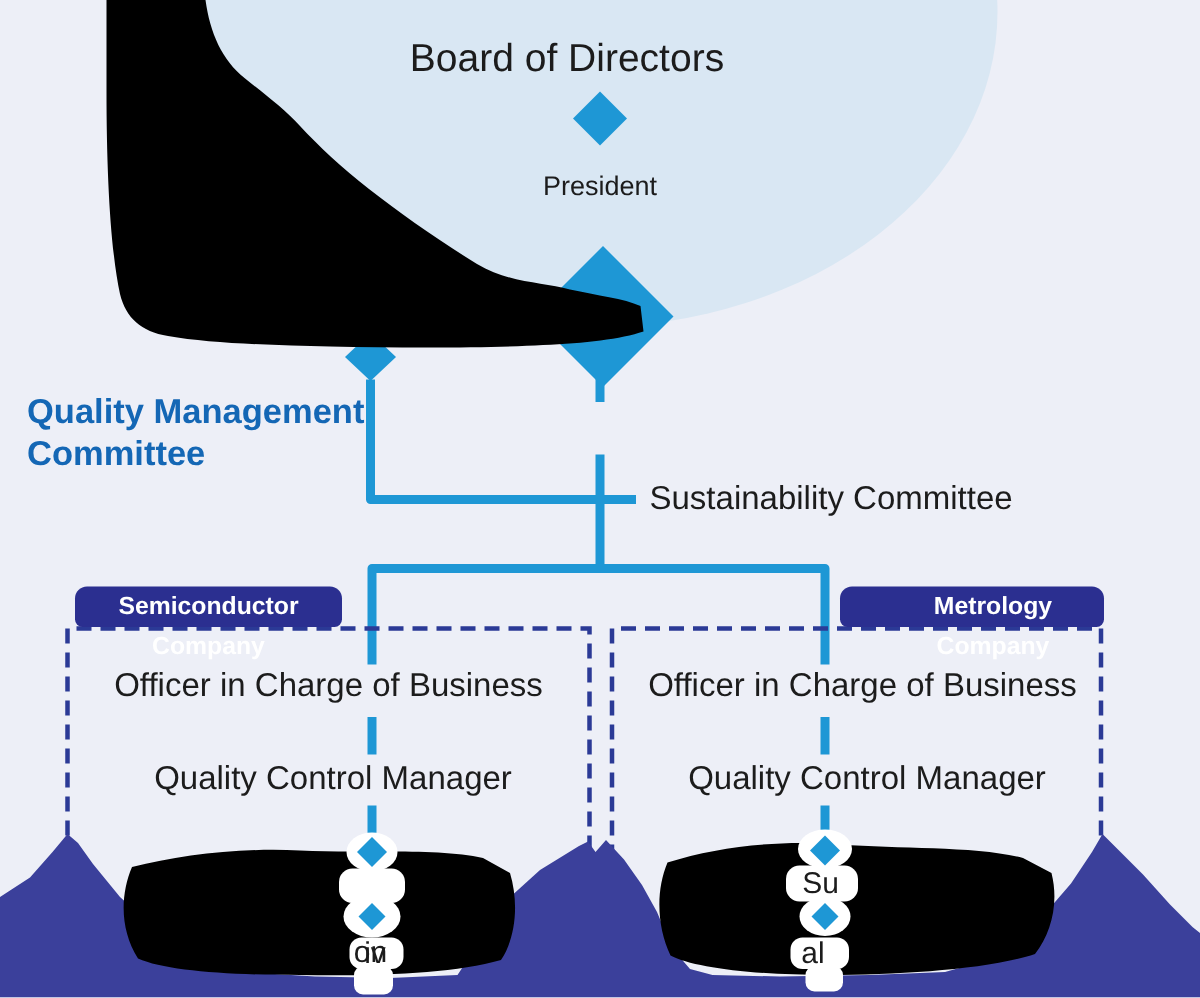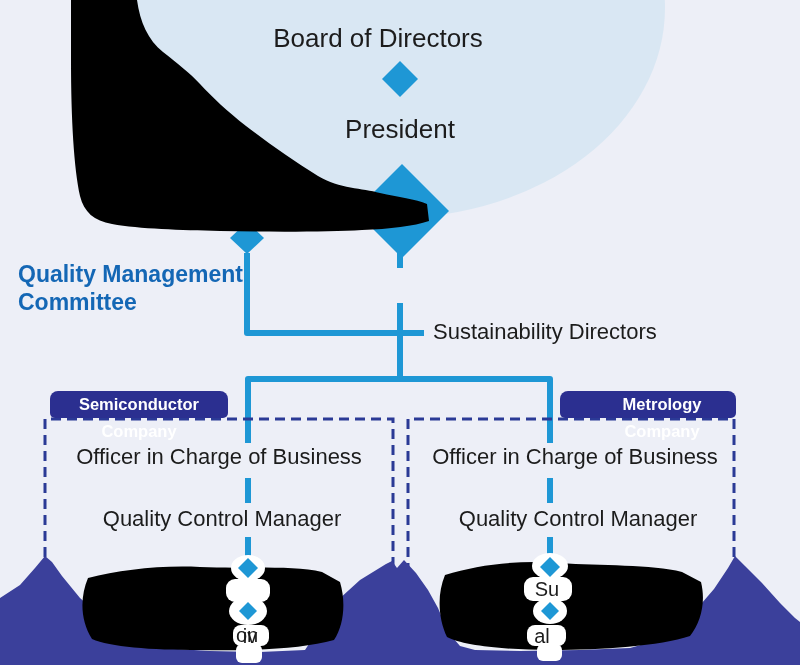--- a/index.html
+++ b/index.html
@@ -6,21 +6,21 @@
   .stage{
     position:relative;width:800px;height:665px;overflow:hidden;
     background:#edeff7;
     font-family:"Liberation Sans", sans-serif;
     color:#1c1c1c;
   }
   .layer{position:absolute;left:0;top:0;}
   .txt{position:absolute;white-space:nowrap;}
   .ctr{transform:translateX(-50%);}
   .t-board{left:378px;top:23px;font-size:26px;}
-  .t-president{left:400px;top:114px;font-size:26px;}
+  .t-president{left:400px;top:114px;font-size:18px;}
   .t-qofficer{left:397px;top:272px;font-size:24px;}
   .t-sustain{left:433px;top:319px;font-size:22px;}
   .t-qmc{
     left:18px;top:260px;width:235px;white-space:normal;
     font-size:23px;font-weight:bold;line-height:1.22;color:#1467b5;
   }
   .company-label{
     position:absolute;top:391px;height:27px;line-height:27px;
     background:#2b2f90;color:#ffffff;text-align:center;
     font-size:16.5px;font-weight:bold;
@@ -108,21 +108,21 @@
       <path d="M550,557 L560,567 L550,577 L540,567 Z"></path>
       <path d="M550,602 L559,611 L550,620 L541,611 Z"></path>
     </g>
   </svg>
 
   <div class="txt ctr t-board">Board of Directors</div>
 
   <div class="txt ctr t-president">President</div>
 
 
-  <div class="txt t-sustain">Sustainability Directors</div>
+  <div class="txt t-sustain">Sustainability Committee</div>
 
   <div class="txt t-qmc">Quality Management Committee</div>
 
   <div class="company-label label-left">Semiconductor Company</div>
 
   <div class="company-label label-right">Metrology Company</div>
 
   <div class="txt ctr t-role" style="left:219px;top:444px;">Officer in Charge of Business</div>
   <div class="txt ctr t-role" style="left:222px;top:506px;">Quality Control Manager</div>
 

